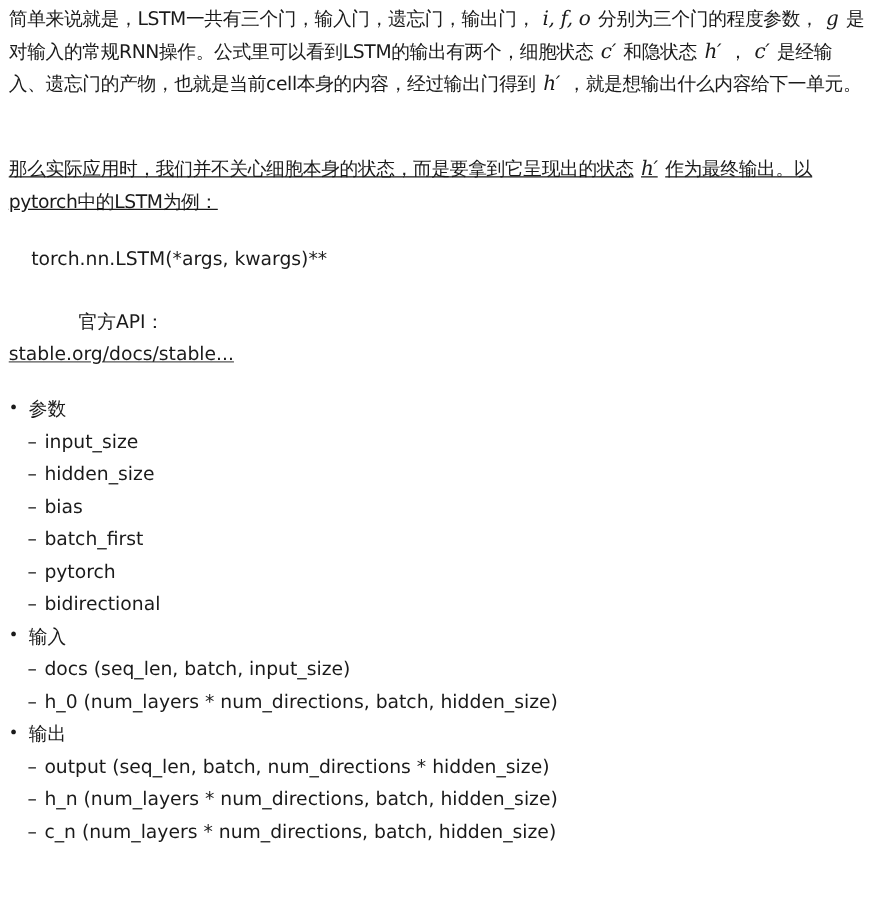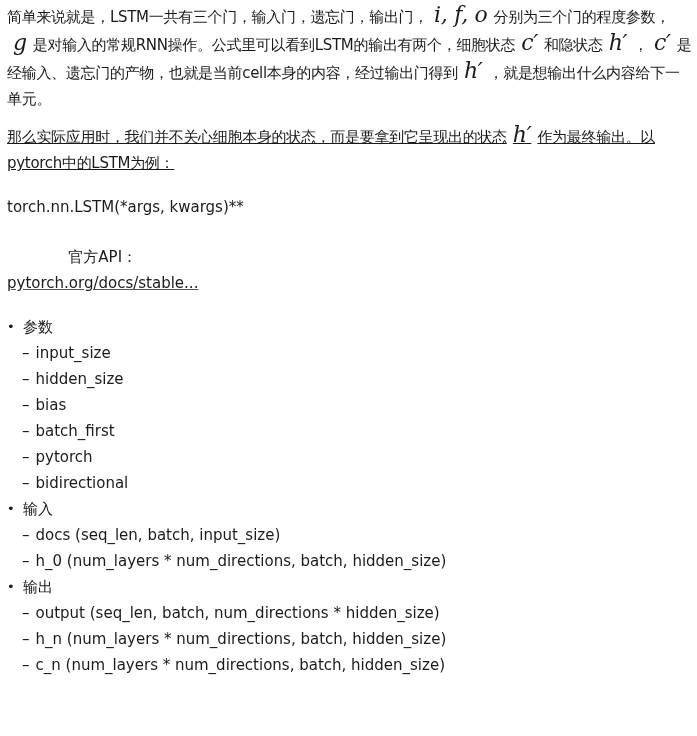--- a/index.html
+++ b/index.html
@@ -6,25 +6,25 @@
     body {
       width: 697px; height: 736px; overflow: hidden;
       font-family: "DejaVu Sans", "Liberation Sans", sans-serif;
       color: #1a1a1a;
       font-size: 15px;
     }
     .page { position: relative; padding: 0 0 0 7px; }
     p { margin: 0; }
     .para1 { position: absolute; left: 7px; top: 2px; width: 686px; line-height: 26px; letter-spacing: -0.3px; }
     .para2 { position: absolute; left: 7px; top: 122px; width: 686px; line-height: 26px; letter-spacing: -0.3px; text-decoration: underline; }
-    .sig { position: absolute; left: 7px; top: 196px; line-height: 22px; }
+    .sig { position: absolute; left: 25px; top: 196px; line-height: 22px; }
     .api { position: absolute; left: 7px; top: 244px; line-height: 26px; text-align: center; }
     .math {
       font-family: "DejaVu Serif", "Liberation Serif", serif;
-      font-style: italic; font-size: 22px; padding: 0 6px;
+      font-style: italic; font-size: 16px; padding: 0 6px;
     }
     b { font-weight: normal; margin-top: 36px; }
     .link { color: #1a1a1a; text-decoration: underline; text-decoration-color: #555; }
     .list { position: absolute; left: 7px; top: 314px; line-height: 26px; margin: 0; padding: 0; list-style: none; }
     .list li.group { position: relative; padding-left: 16px; }
     .bullet { position: absolute; left: 0; top: 0; font-size: 13px; }
     .sub { padding-left: 15px; white-space: nowrap; }
     .sub .dash { margin-right: 6px; }
   </style>
 </head>
@@ -33,21 +33,21 @@
 <div class="page">
 
   <p class="para1"><span>简单来说就是，</span><b>LSTM</b><span>一共有三个门，输入门，遗忘门，输出门，</span><span class="math">i, f, o</span><span>分别为三个门的程度参数，</span><span class="math">g</span><span>是对输入的常规</span><b>RNN</b><span>操作。公式里可以看到</span><b>LSTM</b><span>的输出有两个，细胞状态</span><span class="math">c′</span><span>和隐状态</span><span class="math">h′</span><span>，</span><span class="math">c′</span><span>是经输入、遗忘门的产物，也就是当前</span><b>cell</b><span>本身的内容，经过输出门得到</span><span class="math">h′</span><span>，就是想输出什么内容给下一单元。</span></p>
 
   <p class="para2"><span>那么实际应用时，我们并不关心细胞本身的状态，而是要拿到它呈现出的状态</span><span class="math">h′</span><span>作为最终输出。以pytorch中的LSTM为例：</span></p>
 
   <p class="sig"><b>torch.nn.LSTM(*args,</b><span> kwargs)**</span></p>
 
   <div class="api">
     <div>官方API：</div>
-    <a class="link">pytorch.org/docs/stable...</a>
+    <a class="link">stable.org/docs/stable...</a>
   </div>
 
   <ul class="list">
     <li class="group">
       <span class="bullet">•</span>
       <div>参数</div>
     </li>
     <li class="sub"><span class="dash">–</span><b>input_size</b></li>
     <li class="sub"><span class="dash">–</span><b>hidden_size</b></li>
     <li class="sub"><span class="dash">–</span><b>bias</b></li>

